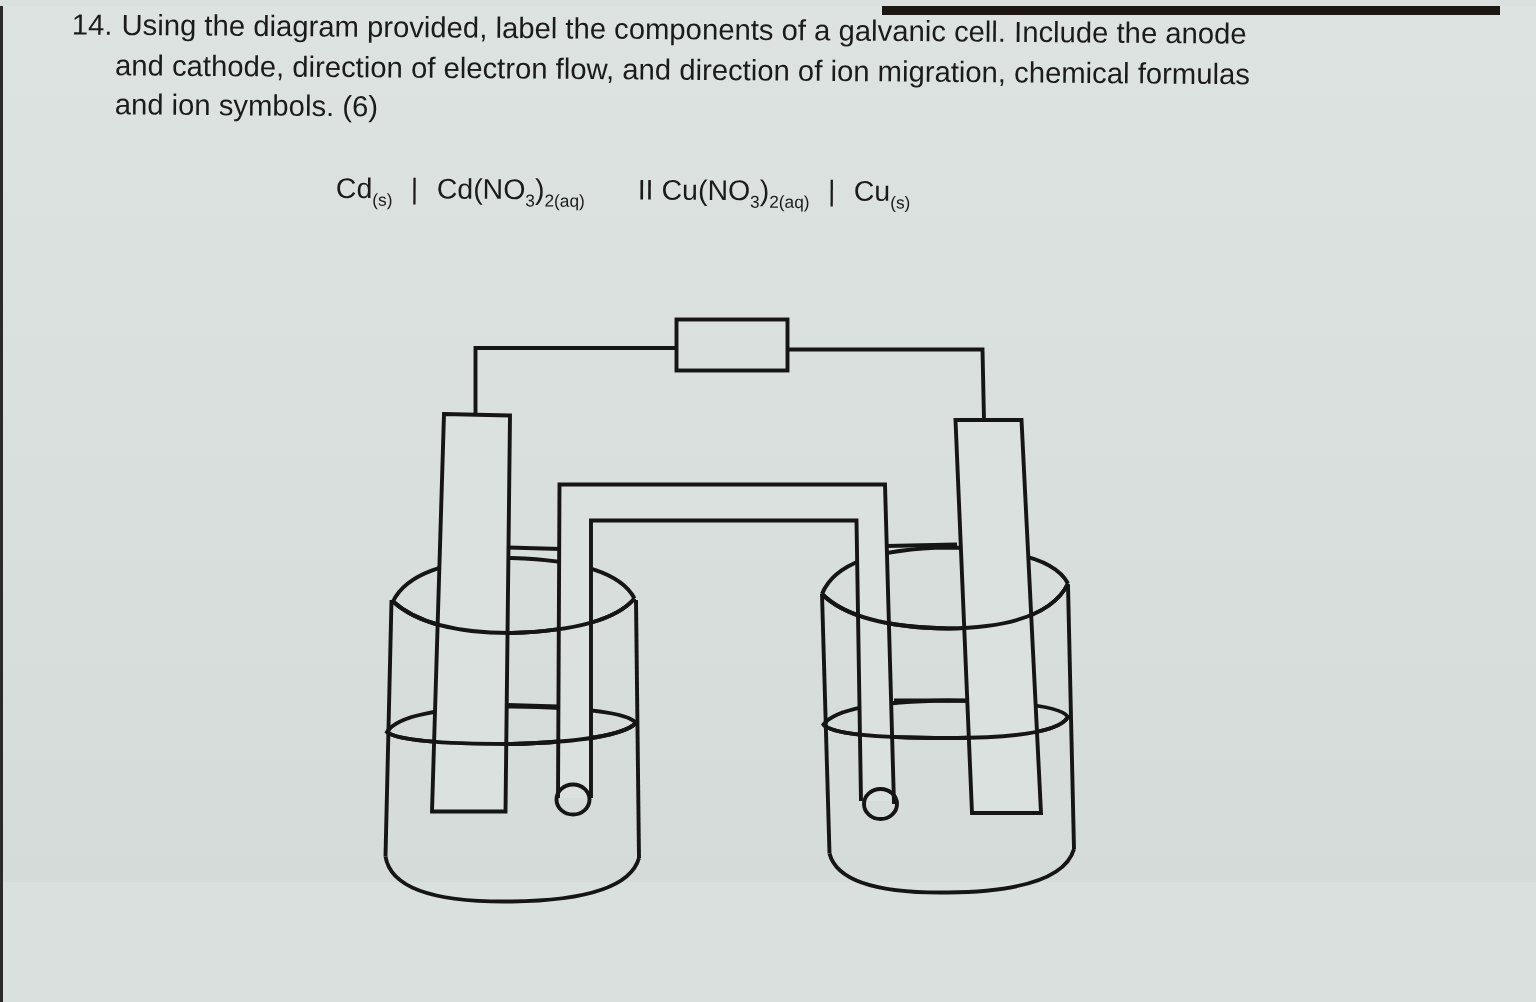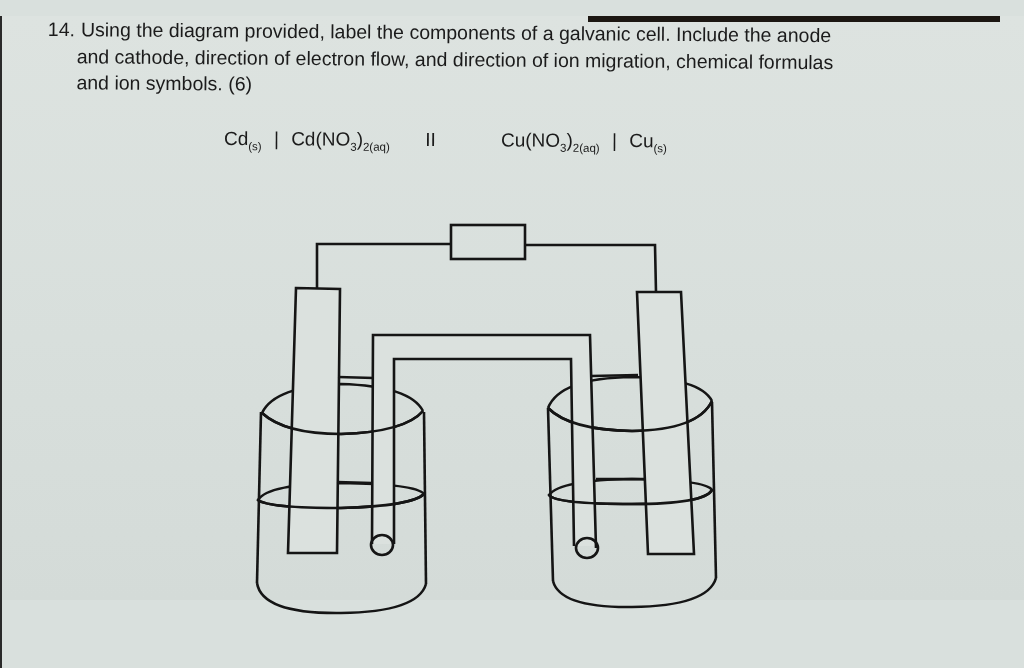--- a/index.html
+++ b/index.html
@@ -10,21 +10,21 @@
     width: 1024px;
     height: 668px;
     position: relative;
     overflow: hidden;
     background: #d9e0dd;
     font-family: "Liberation Sans", sans-serif;
     color: #1a1a1a;
   }
   .page {
     position: absolute;
-    left: 0; top: 16px;
+    left: 0; top: 4px;
     width: 1024px; height: 584px;
     background: linear-gradient(180deg, #dde3e0 0%, #d8dfdc 55%, #d4dbd8 100%);
   }
   .left-edge {
     position: absolute;
     left: 0; top: 0;
     width: 2px; height: 668px;
     background: #2a2a2a;
   }
   .top-bar {
@@ -67,21 +67,20 @@
   .notation span.sub {
     font-size: 11.5px;
     position: relative;
     top: 5px;
   }
   .notation .bar {
     margin: 0 7px;
   }
   .notation .salt-bridge-symbol {
     margin-left: 30px;
-    margin-right: 60px;
   }
   svg.diagram {
     position: absolute;
     left: 0; top: 0;
     width: 1024px; height: 668px;
   }
 </style>
 </head>
 <body>
 

